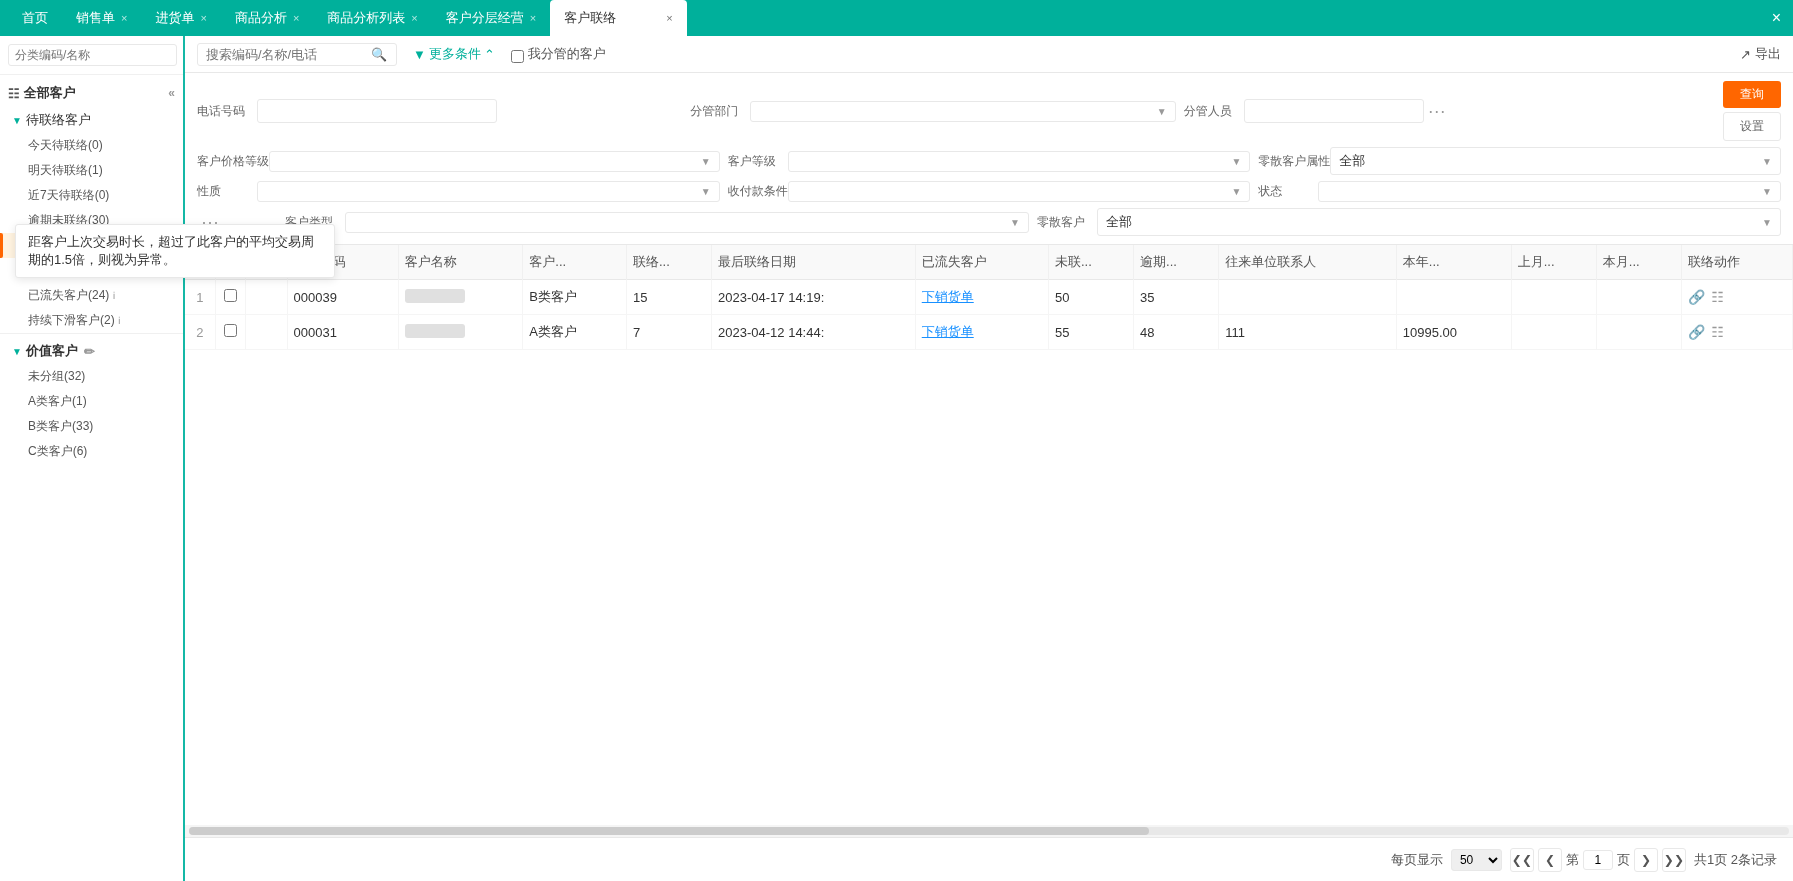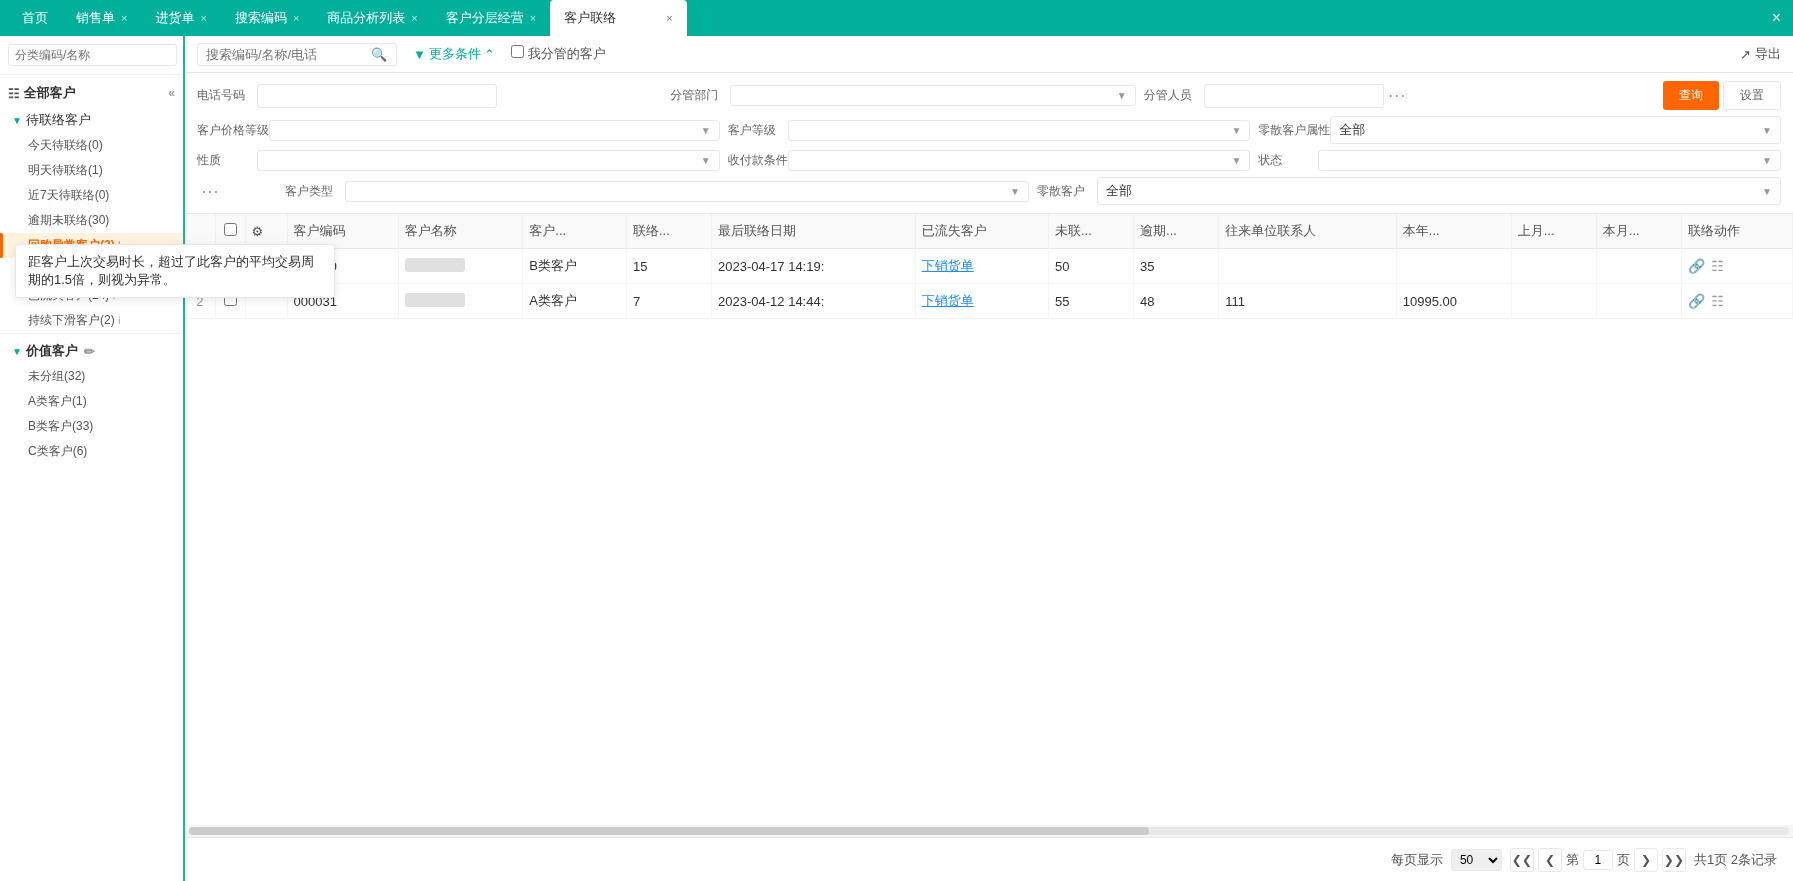--- a/index.html
+++ b/index.html
@@ -160,21 +160,21 @@
       display: flex;
       align-items: center;
       gap: 3px;
       color: #00b09b;
       cursor: pointer;
       font-size: 12px;
       padding: 3px 8px;
     }
     .my-customer {
       display: flex;
-      align-items: flex-start;
+      align-items: flex-end;
       gap: 4px;
       font-size: 12px;
       color: #555;
       cursor: pointer;
     }
     .export-btn {
       margin-left: auto;
       display: flex;
       align-items: center;
       gap: 4px;
@@ -227,20 +227,21 @@
       cursor: pointer;
       display: flex;
       align-items: center;
       justify-content: space-between;
       color: #333;
       min-width: 120px;
     }
     .filter-select .arrow { color: #999; font-size: 10px; }
     .filter-actions {
       display: flex;
+      flex-direction: column;
       gap: 4px;
       margin-left: 8px;
       padding-left: 38px;
     }
     .btn-query {
       background: #ff6600;
       color: white;
       border: none;
       border-radius: 3px;
       padding: 5px 16px;
@@ -260,21 +261,21 @@
       color: #999;
       font-size: 18px;
       cursor: pointer;
       padding: 0 4px;
     }
 
     
     .tooltip-box {
       position: absolute;
       left: 15px;
-      top: 244px;
+      top: 224px;
       background: white;
       border: 1px solid #e8e8e8;
       border-radius: 3px;
       padding: 8px 12px;
       font-size: 12px;
       color: #333;
       z-index: 100;
       box-shadow: 0 2px 8px rgba(0,0,0,0.1);
       max-width: 320px;
     }
@@ -399,21 +400,21 @@
   </div>
   <div class="nav-item">
     <span>销售单</span>
     <span class="close-x">×</span>
   </div>
   <div class="nav-item">
     <span>进货单</span>
     <span class="close-x">×</span>
   </div>
   <div class="nav-item">
-    <span>搜索编码</span>
+    <span>商品分析</span>
     <span class="close-x">×</span>
   </div>
   <div class="nav-item">
     <span>商品分析列表</span>
     <span class="close-x">×</span>
   </div>
   <div class="nav-item">
     <span>客户分层经营</span>
     <span class="close-x">×</span>
   </div>

